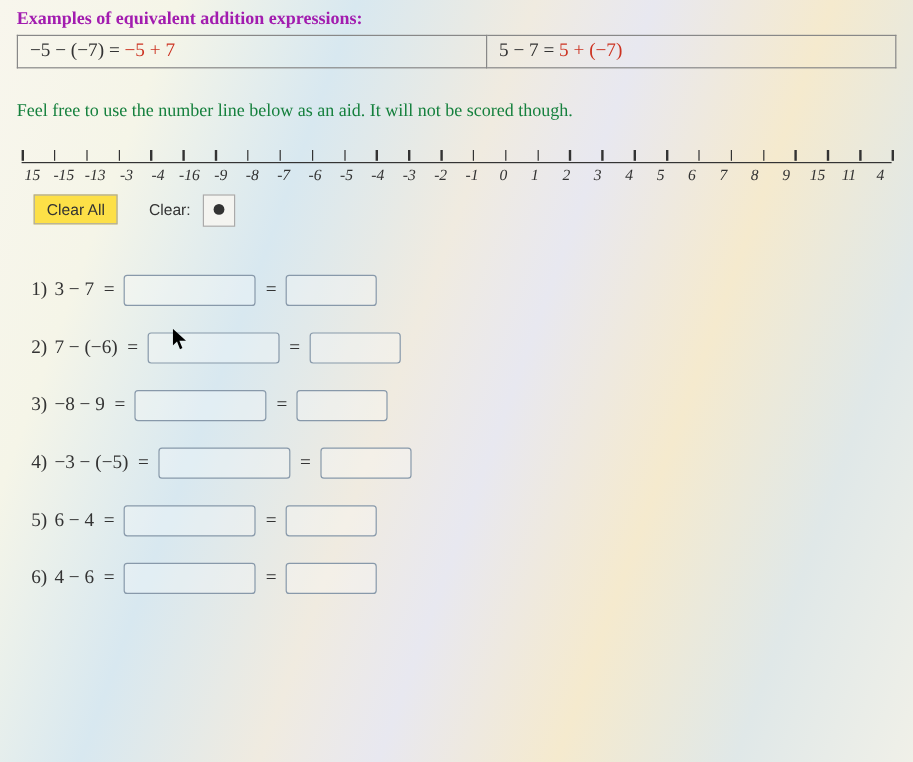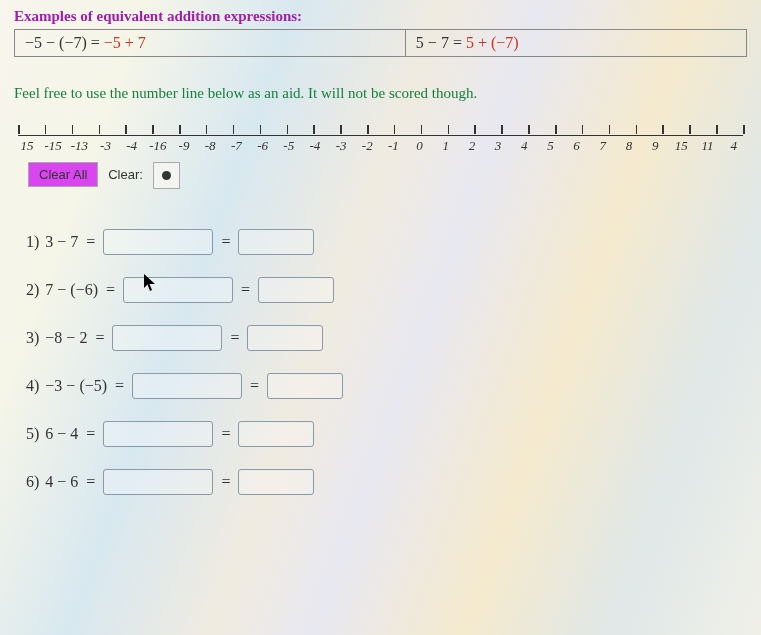--- a/index.html
+++ b/index.html
@@ -60,26 +60,26 @@
       font-size: 13px;
       font-style: italic;
       margin: 2px 0 8px 0;
       padding: 0 0px;
     }
     .ticklabels span { width: 26px; text-align: center; }
     .toolbar { margin: 4px 0 40px 14px; }
     .btn {
       display: inline-block;
       border: 1px solid #aaa;
-      background: #d946ef;
+      background: #fde047;
       padding: 4px 10px;
       font-family: Verdana, sans-serif;
       font-size: 13px;
       color: #333;
-      margin-right: 0;
+      margin-right: 16px;
     }
     .draw-label {
       display: inline-block;
       font-family: Verdana, sans-serif;
       font-size: 13px;
       padding: 4px 6px;
     }
     .dot-btn {
       display: inline-block;
       border: 1px solid #aaa;
@@ -230,21 +230,21 @@
             <path d="M0 0 L0 14 L3.5 10.5 L6 17 L8 16 L5.5 10 L11 10 Z" fill="#000"></path>
           </svg>
       </span>
     </span>
     <span class="eq">=</span>
     <span class="input-box w-short"></span>
   </div>
 
   <div class="prow">
     <span class="num">3)</span>
-    <span>−8 − 2</span>
+    <span>−8 − 9</span>
     <span class="eq">=</span>
     <span class="input-box w-long"></span>
     <span class="eq">=</span>
     <span class="input-box w-short"></span>
   </div>
 
   <div class="prow">
     <span class="num">4)</span>
     <span>−3 − (−5)</span>
     <span class="eq">=</span>

